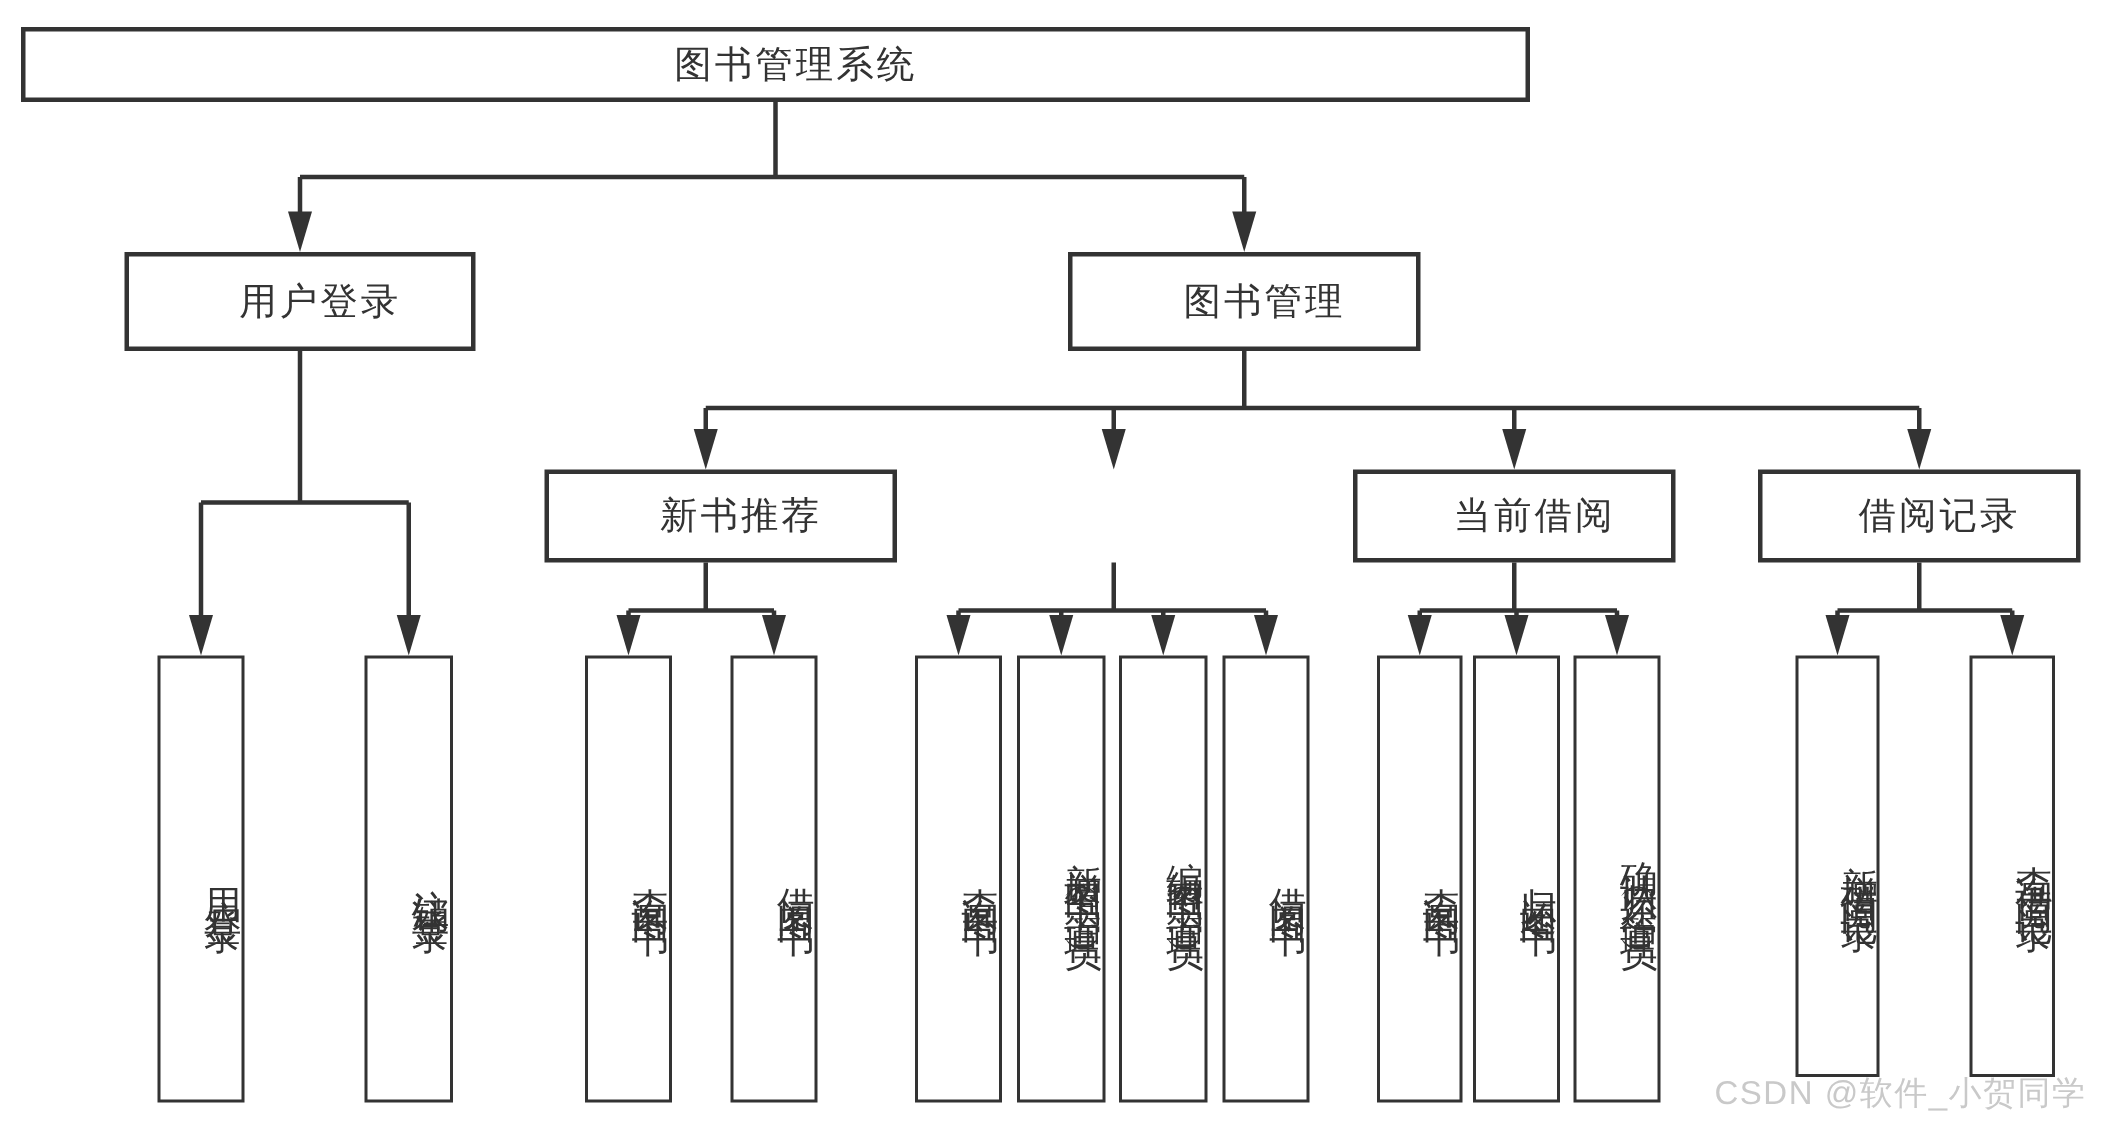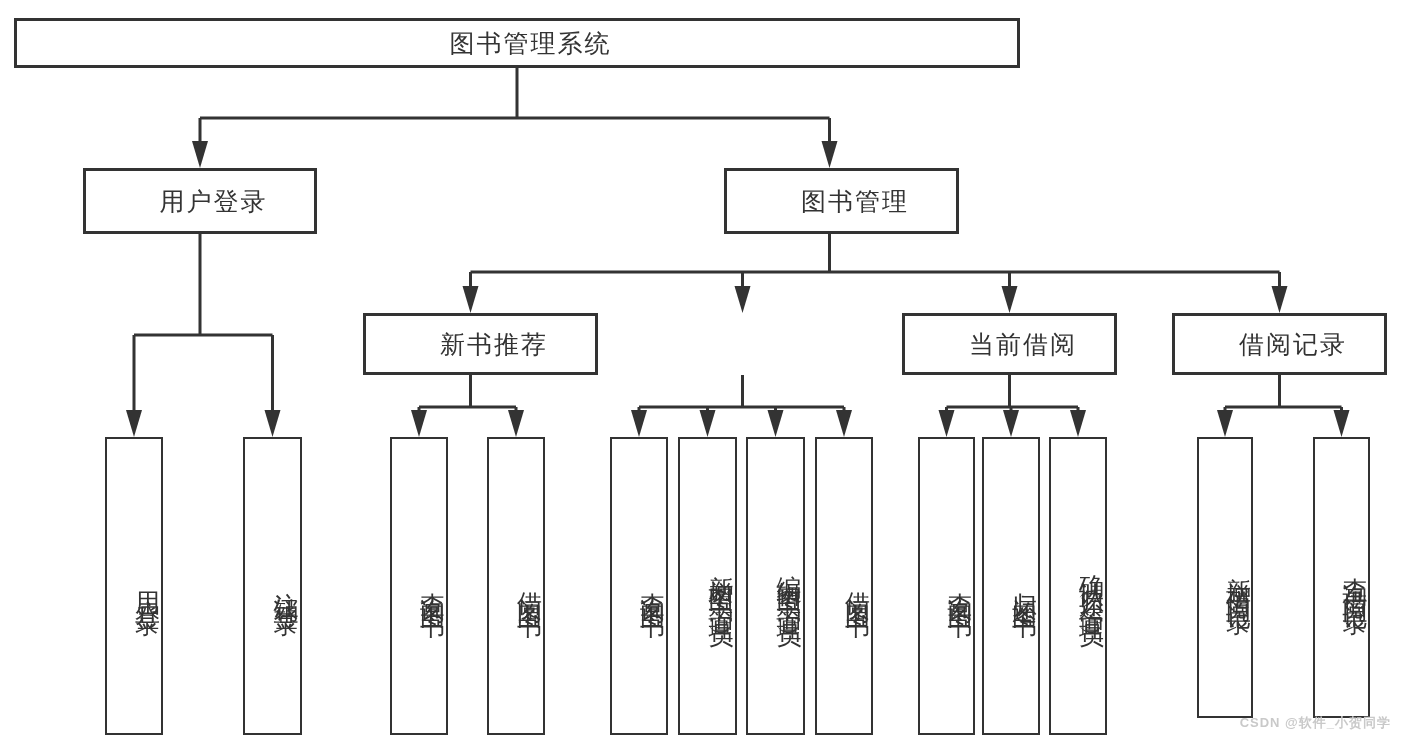--- a/index.html
+++ b/index.html
@@ -46,26 +46,25 @@
   .node.vertical .node-label {
     writing-mode: vertical-rl;
     text-orientation: mixed;
     letter-spacing: 7px;
   }
 
   .watermark {
     position: absolute;
     right: 14px;
     top: 714px;
-    font-size: 13px;
+    font-size: 22px;
     color: #c9c9c9;
     letter-spacing: 1px;
     white-space: nowrap;
     z-index: 3;
-    font-weight: bold;
   }
 </style>
 </head>
 <body>
 
 <div id="stage">
   <svg id="connectors" viewBox="0 0 1405 747" xmlns="http://www.w3.org/2000/svg">
       <path d="M 517 68 V 118 M 200 118 H 829.5 M 200 118 V 146 M 829.5 118 V 146 M 200 234 V 335 M 134 335 H 272.5 M 134 335 V 415 M 272.5 335 V 415 M 829.5 234 V 272 M 470.5 272 H 1279.5 M 470.5 272 V 291 M 742.5 272 V 291 M 1009.5 272 V 291 M 1279.5 272 V 291 M 470.5 375 V 407 M 419 407 H 516 M 419 407 V 415 M 516 407 V 415 M 742.5 375 V 407 M 639 407 H 844 M 639 407 V 415 M 707.5 407 V 415 M 775.5 407 V 415 M 844 407 V 415 M 1009.5 375 V 407 M 946.5 407 H 1078 M 946.5 407 V 415 M 1011 407 V 415 M 1078 407 V 415 M 1279.5 375 V 407 M 1225 407 H 1341.5 M 1225 407 V 415 M 1341.5 407 V 415" fill="none" stroke="#333333" stroke-width="3"></path>
       <polygon points="192,141 208,141 200,168" fill="#333333"></polygon>
       <polygon points="821.5,141 837.5,141 829.5,168" fill="#333333"></polygon>
@@ -87,21 +86,21 @@
       <polygon points="1217,410 1233,410 1225,437" fill="#333333"></polygon>
       <polygon points="1333.5,410 1349.5,410 1341.5,437" fill="#333333"></polygon>
     </svg>
   <div class="watermark" style="color: rgb(201, 201, 201);">CSDN @软件_小贺同学</div>
 <div class="node lv1" style="left: 14px; top: 18px; width: 1006px; height: 50px; border-color: rgb(51, 51, 51); color: rgb(51, 51, 51);">
       <span class="node-label">图书管理系统</span>
     </div>
     <div class="node lv2" style="left: 83px; top: 168px; width: 234px; height: 66px; border-color: rgb(51, 51, 51); color: rgb(51, 51, 51);">
       <span class="node-label">用户登录</span>
     </div>
-    <div class="node lv2" style="left: 712px; top: 168px; width: 235px; height: 66px; border-color: rgb(51, 51, 51); color: rgb(51, 51, 51); margin-left: 12px;">
+    <div class="node lv2" style="left: 712px; top: 168px; width: 235px; height: 66px; border-color: rgb(51, 51, 51); color: rgb(51, 51, 51);">
       <span class="node-label">图书管理</span>
     </div>
     <div class="node lv3" style="left: 363px; top: 313px; width: 235px; height: 62px; border-color: rgb(51, 51, 51); color: rgb(51, 51, 51);">
       <span class="node-label">新书推荐</span>
     </div>
     <div class="node lv3" style="left: 902px; top: 313px; width: 215px; height: 62px; border-color: rgb(51, 51, 51); color: rgb(51, 51, 51);">
       <span class="node-label">当前借阅</span>
     </div>
     <div class="node lv3" style="left: 1172px; top: 313px; width: 215px; height: 62px; border-color: rgb(51, 51, 51); color: rgb(51, 51, 51);">
       <span class="node-label">借阅记录</span>

